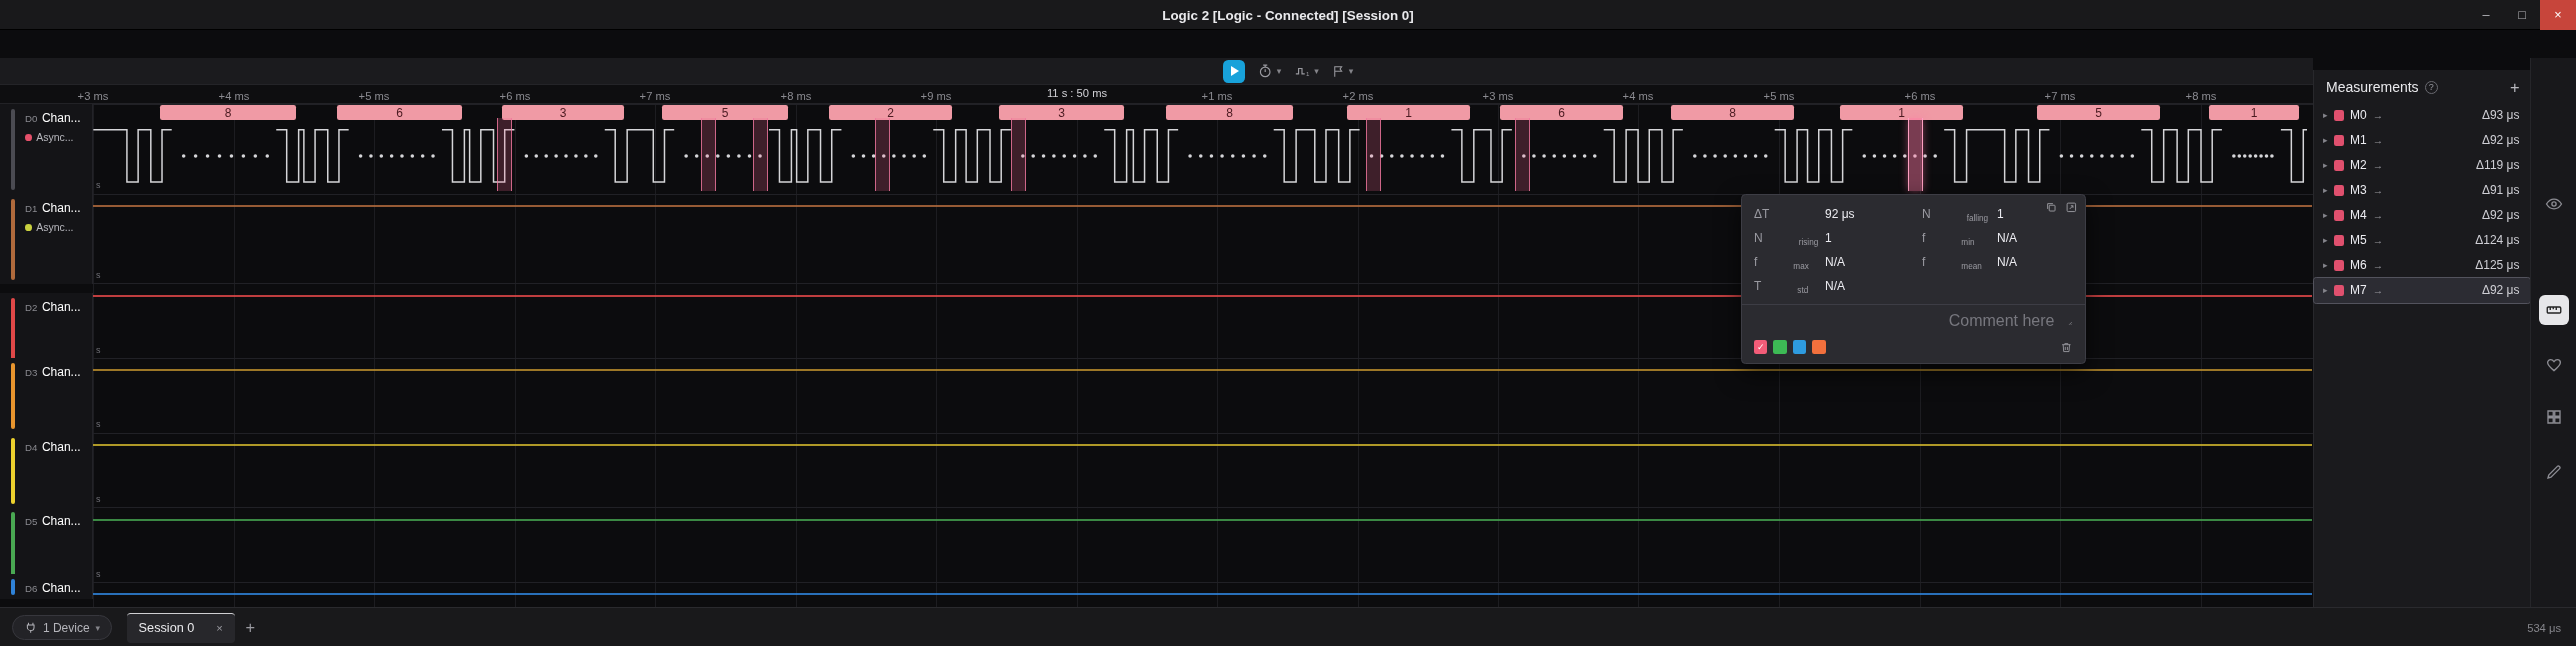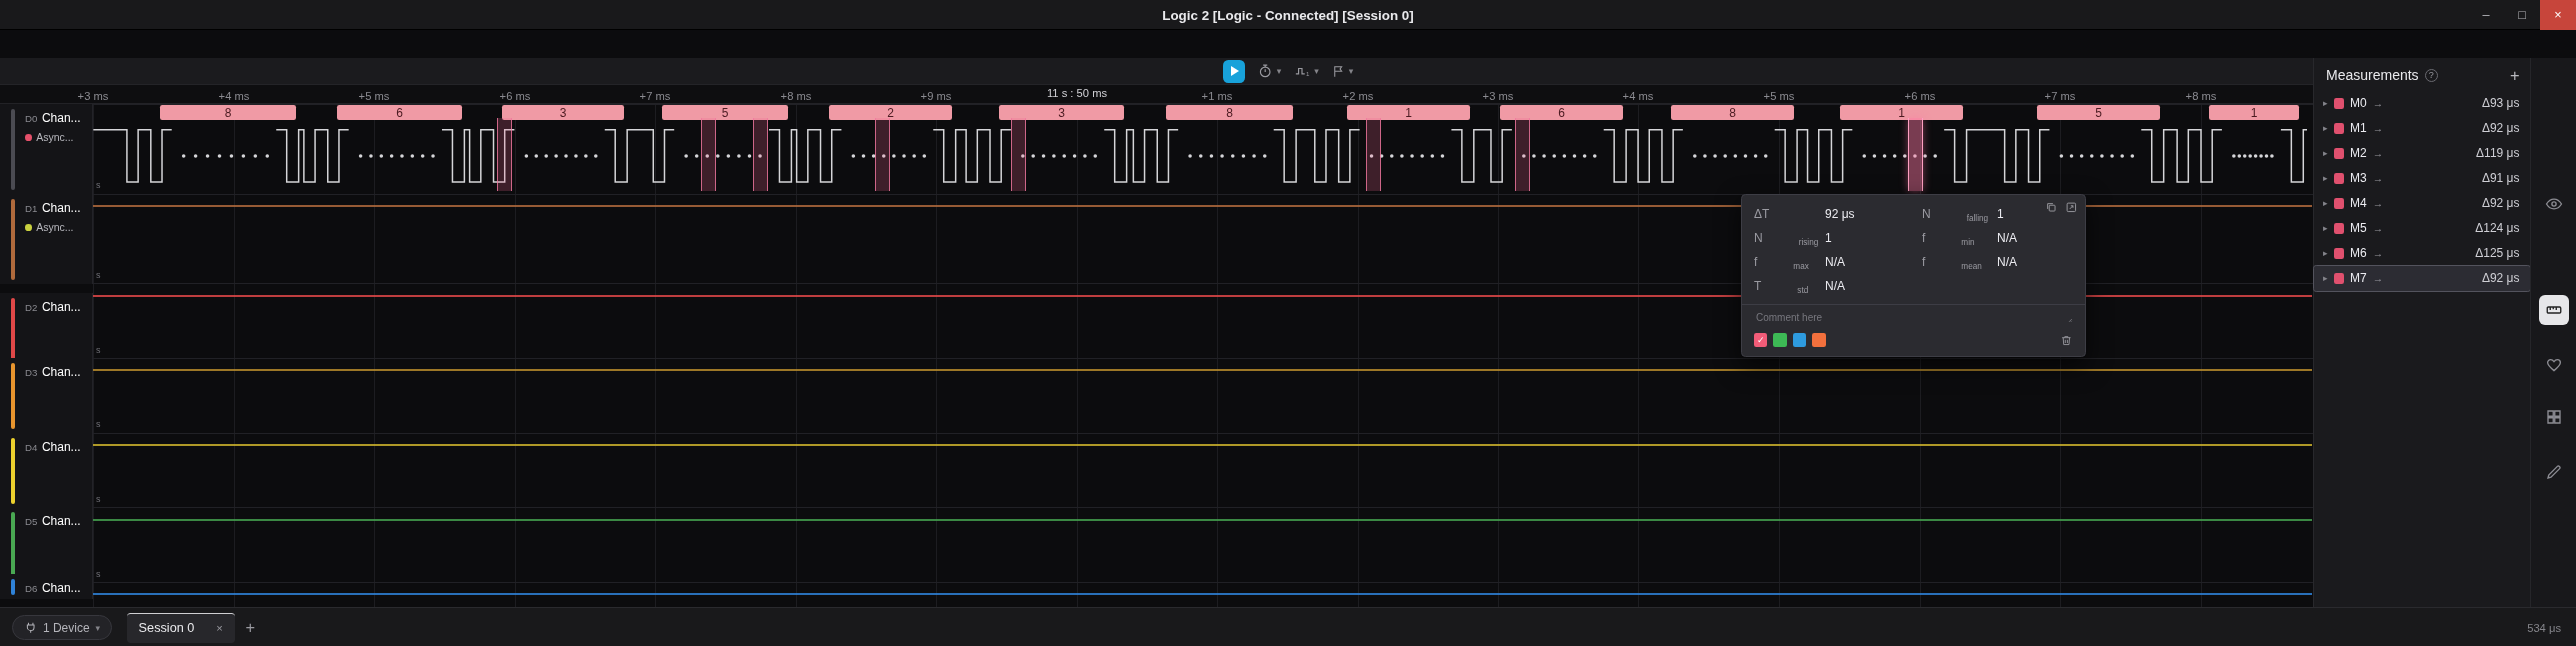--- a/index.html
+++ b/index.html
@@ -57,29 +57,29 @@
   
   .popup{position:absolute;left:1741px;top:136px;width:345px;background:#2b2b30;border:0.7px solid #3d3d45;border-radius:4.5px;
          box-shadow:0 9px 25px rgba(0,0,0,.65);padding:12px 12px 9px;z-index:50;}
   .popup-icons{position:absolute;right:7.5px;top:6px;display:flex;gap:6.7px;color:#9a9aa0;}
   .pgrid{display:grid;grid-template-columns:71px 97px 75px 1fr;row-gap:7.5px;font-size:12px;}
   .plabel{color:#9b9ba2;}
   .plabel sub{font-size:8.2px;margin-left:36px;}
   .pvalue{color:#ececf1;}
   .pdivider{height:0.7px;background:#3d3d45;margin:9px -12px 0;}
   .comment-row{display:flex;align-items:center;padding-top:6.7px;gap:6px;}
-  .comment-input{flex:1;background:transparent;border:none;outline:none;color:#bef264;font-size:10px;font-family:inherit;}
+  .comment-input{flex:1;background:transparent;border:none;outline:none;color:#bef264;font-size:16px;font-family:inherit;text-align:right;}
   .comment-input::placeholder{color:#77777e;}
   .swatch-row{display:flex;align-items:center;gap:6px;margin-top:9px;}
   .swatch{width:13.4px;height:13.4px;border-radius:2.2px;display:flex;align-items:center;justify-content:center;color:#fff;font-size:9px;}
   .trash-btn{margin-left:auto;color:#9a9aa0;display:flex;align-items:center;}
   .resize-glyph{color:#85858b;display:flex;align-items:center;}
 
   
-  .sidebar{position:absolute;left:2313px;top:0;width:217px;height:549px;background:#1a1a1d;border-left:0.7px solid #28282c;z-index:30;}
+  .sidebar{position:absolute;left:2313px;top:12px;width:217px;height:549px;background:#1a1a1d;border-left:0.7px solid #28282c;z-index:30;}
   .sb-head{display:flex;align-items:center;gap:6px;padding:9px 10.5px 7.5px 12px;}
   .sb-title{font-size:14px;color:#e9e9ec;}
   .sb-q{width:13.4px;height:13.4px;border-radius:50%;border:0.7px solid #6a6a71;color:#9a9aa1;font-size:9px;display:flex;align-items:center;justify-content:center;}
   .sb-plus{margin-left:auto;font-size:16.4px;color:#b9b9bf;line-height:1;}
   .sb-row{display:flex;align-items:center;height:25px;padding:0 10.5px 0 9px;gap:6px;font-size:12px;}
   .sb-row.selected{background:#2c2c33;outline:0.7px solid #53535d;outline-offset:-0.7px;border-radius:2.2px;}
   .sb-chev{color:#84848b;font-size:9px;}
   .sb-box{width:10.5px;height:10.5px;border-radius:2.2px;background:#e0506e;flex:0 0 auto;}
   .sb-id{color:#ededf2;}
   .sb-arrow{color:#9a9aa1;font-size:10.5px;}

